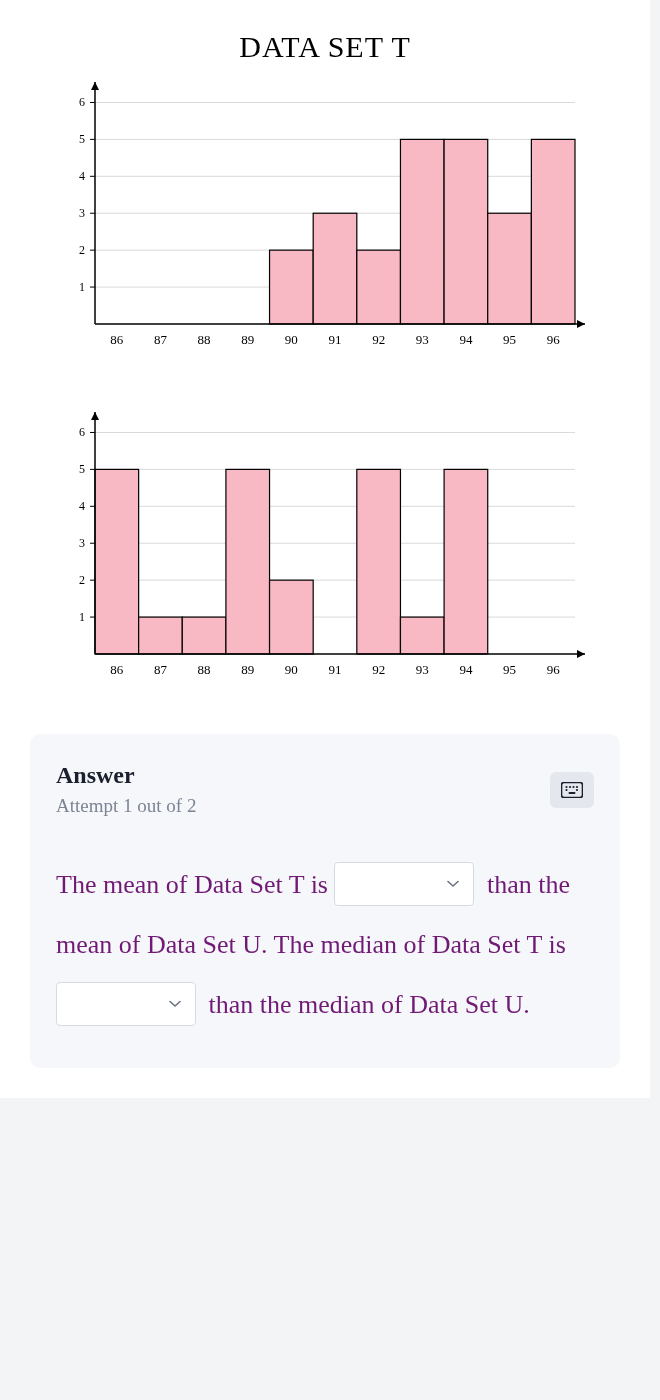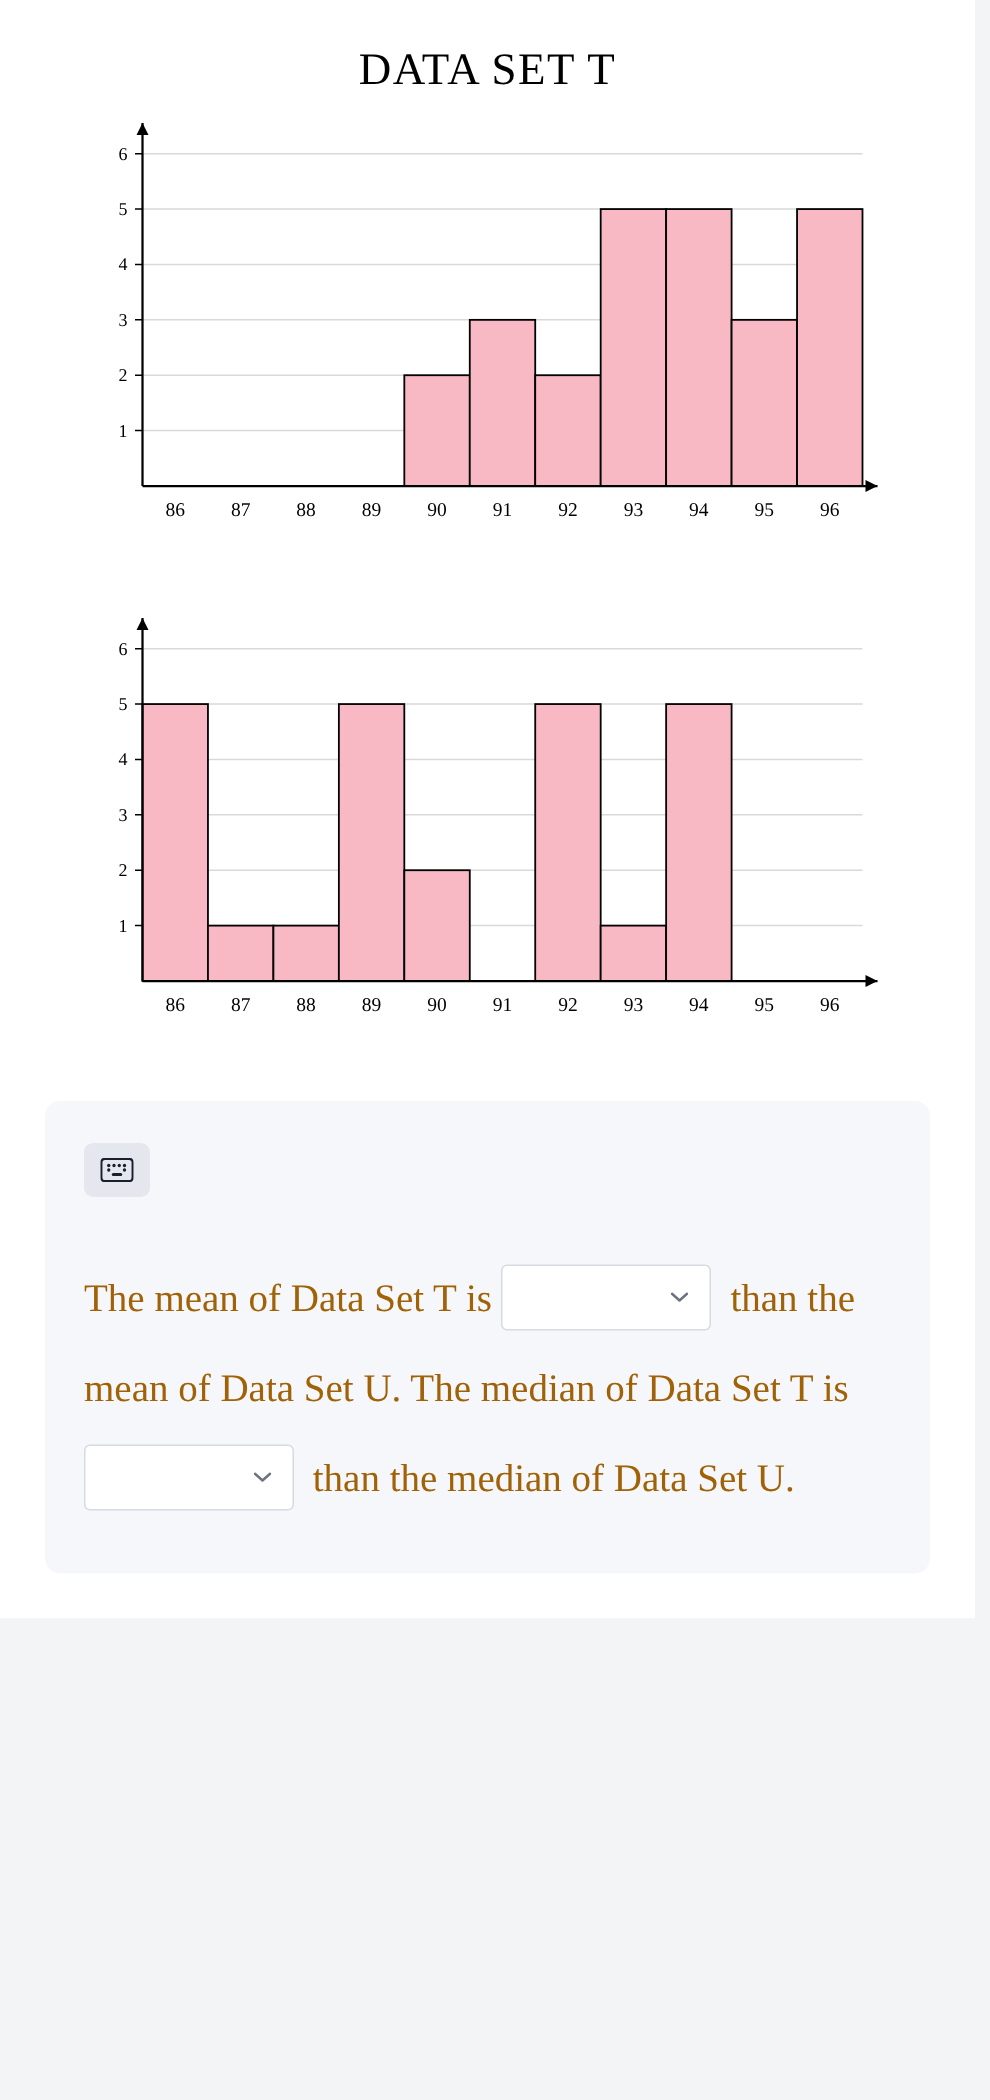--- a/index.html
+++ b/index.html
@@ -59,21 +59,21 @@
     background: #e4e8ee;
     border-radius: 6px;
     display: flex;
     align-items: center;
     justify-content: center;
     cursor: pointer;
   }
   .sentence {
     font-family: Georgia, serif;
     font-size: 26px;
-    color: #a16207;
+    color: #701a75;
     line-height: 2.3;
     margin-top: 38px;
   }
   .dropdown {
     display: inline-flex;
     align-items: center;
     justify-content: flex-end;
     vertical-align: middle;
     width: 140px;
     height: 44px;
@@ -180,20 +180,24 @@
         <text x="333.6363636363636" y="270" text-anchor="middle" font-size="13" font-family="Georgia,serif" fill="#000">92</text>
         <text x="377.27272727272725" y="270" text-anchor="middle" font-size="13" font-family="Georgia,serif" fill="#000">93</text>
         <text x="420.9090909090909" y="270" text-anchor="middle" font-size="13" font-family="Georgia,serif" fill="#000">94</text>
         <text x="464.5454545454545" y="270" text-anchor="middle" font-size="13" font-family="Georgia,serif" fill="#000">95</text>
         <text x="508.18181818181813" y="270" text-anchor="middle" font-size="13" font-family="Georgia,serif" fill="#000">96</text>
       </svg>
   </div>
 
   <div class="answer-card">
     <div class="answer-hdr">
+      <div>
+        <h2>Answer</h2>
+        <div class="attempt">Attempt 1 out of 2</div>
+      </div>
       <div class="kbd-btn">
         <svg width="22" height="16" viewBox="0 0 22 16">
           <rect x="0.5" y="0.5" width="21" height="15" rx="2.5" fill="none" stroke="#1a1f2e" stroke-width="1.6"></rect>
           <circle cx="5.5" cy="5" r="1.1" fill="#1a1f2e"></circle>
           <circle cx="9" cy="5" r="1.1" fill="#1a1f2e"></circle>
           <circle cx="12.5" cy="5" r="1.1" fill="#1a1f2e"></circle>
           <circle cx="16" cy="5" r="1.1" fill="#1a1f2e"></circle>
           <circle cx="5.5" cy="8" r="1.1" fill="#1a1f2e"></circle>
           <circle cx="16" cy="8" r="1.1" fill="#1a1f2e"></circle>
           <rect x="7.5" y="10" width="7" height="2" rx="1" fill="#1a1f2e"></rect>

